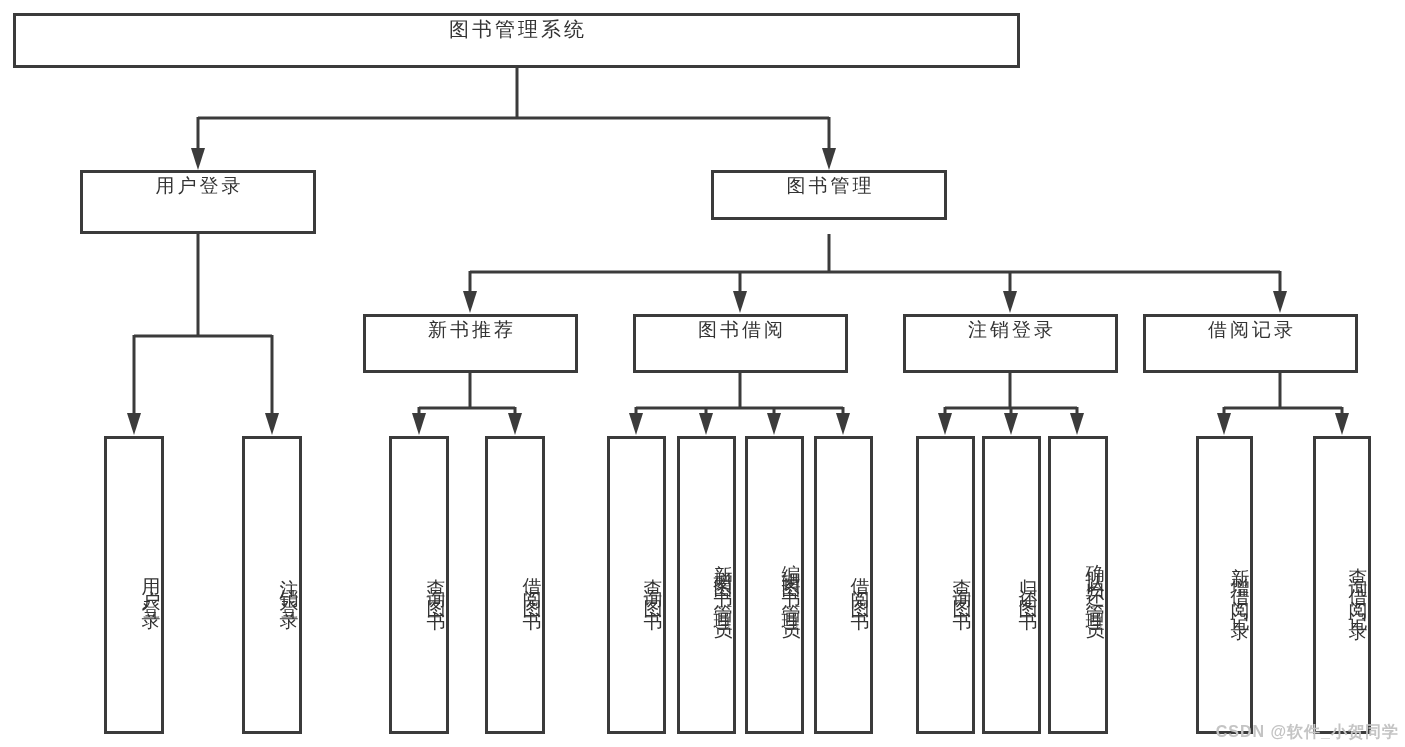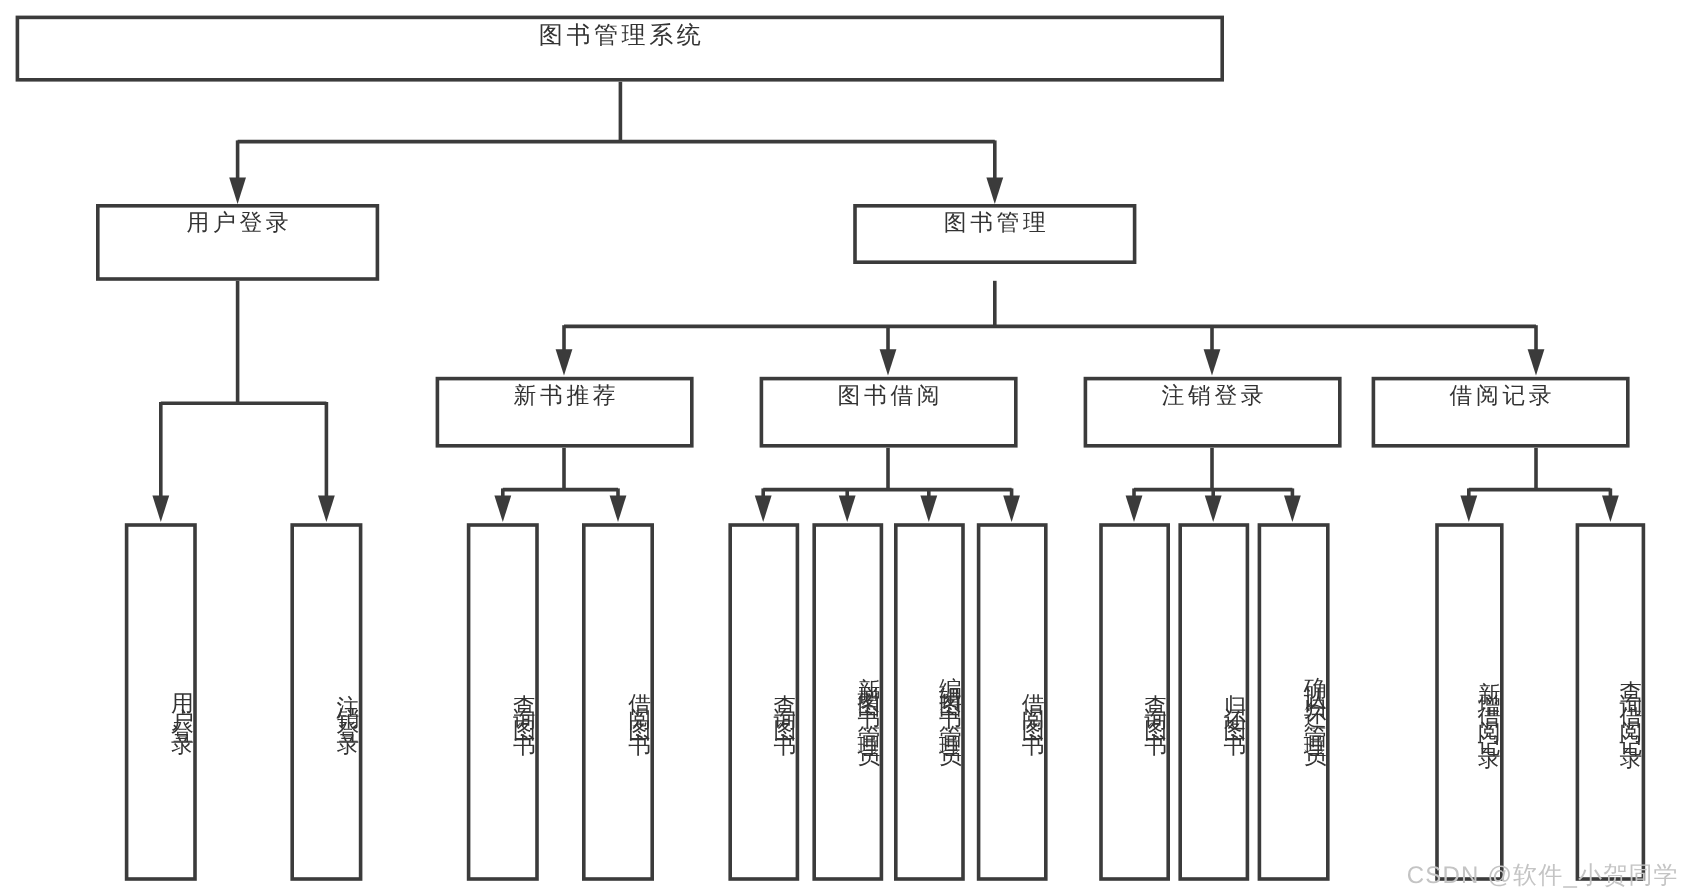--- a/index.html
+++ b/index.html
@@ -72,25 +72,26 @@
   .l-8{left:814px;width:59px;}
   .l-9{left:916px;width:59px;}
   .l-10{left:982px;width:59px;}
   .l-11{left:1048px;width:60px;}
   .l-12{left:1196px;width:57px;}
   .l-13{left:1313px;width:58px;}
   .watermark{
     position:absolute;
     right:6px;
     bottom:4px;
-    font-size:20px;
+    font-size:16px;
     color:var(--watermark);
     z-index:3;
     letter-spacing:1px;
     white-space:nowrap;
+    font-weight:bold;
   }
 </style>
 </head>
 <body>
 
 <div class="canvas">
 
   <svg class="connectors" viewBox="0 0 1405 747" xmlns="http://www.w3.org/2000/svg">
     <g stroke="currentColor" stroke-width="3" fill="none">
       <path d="M517 68 V118"></path>

